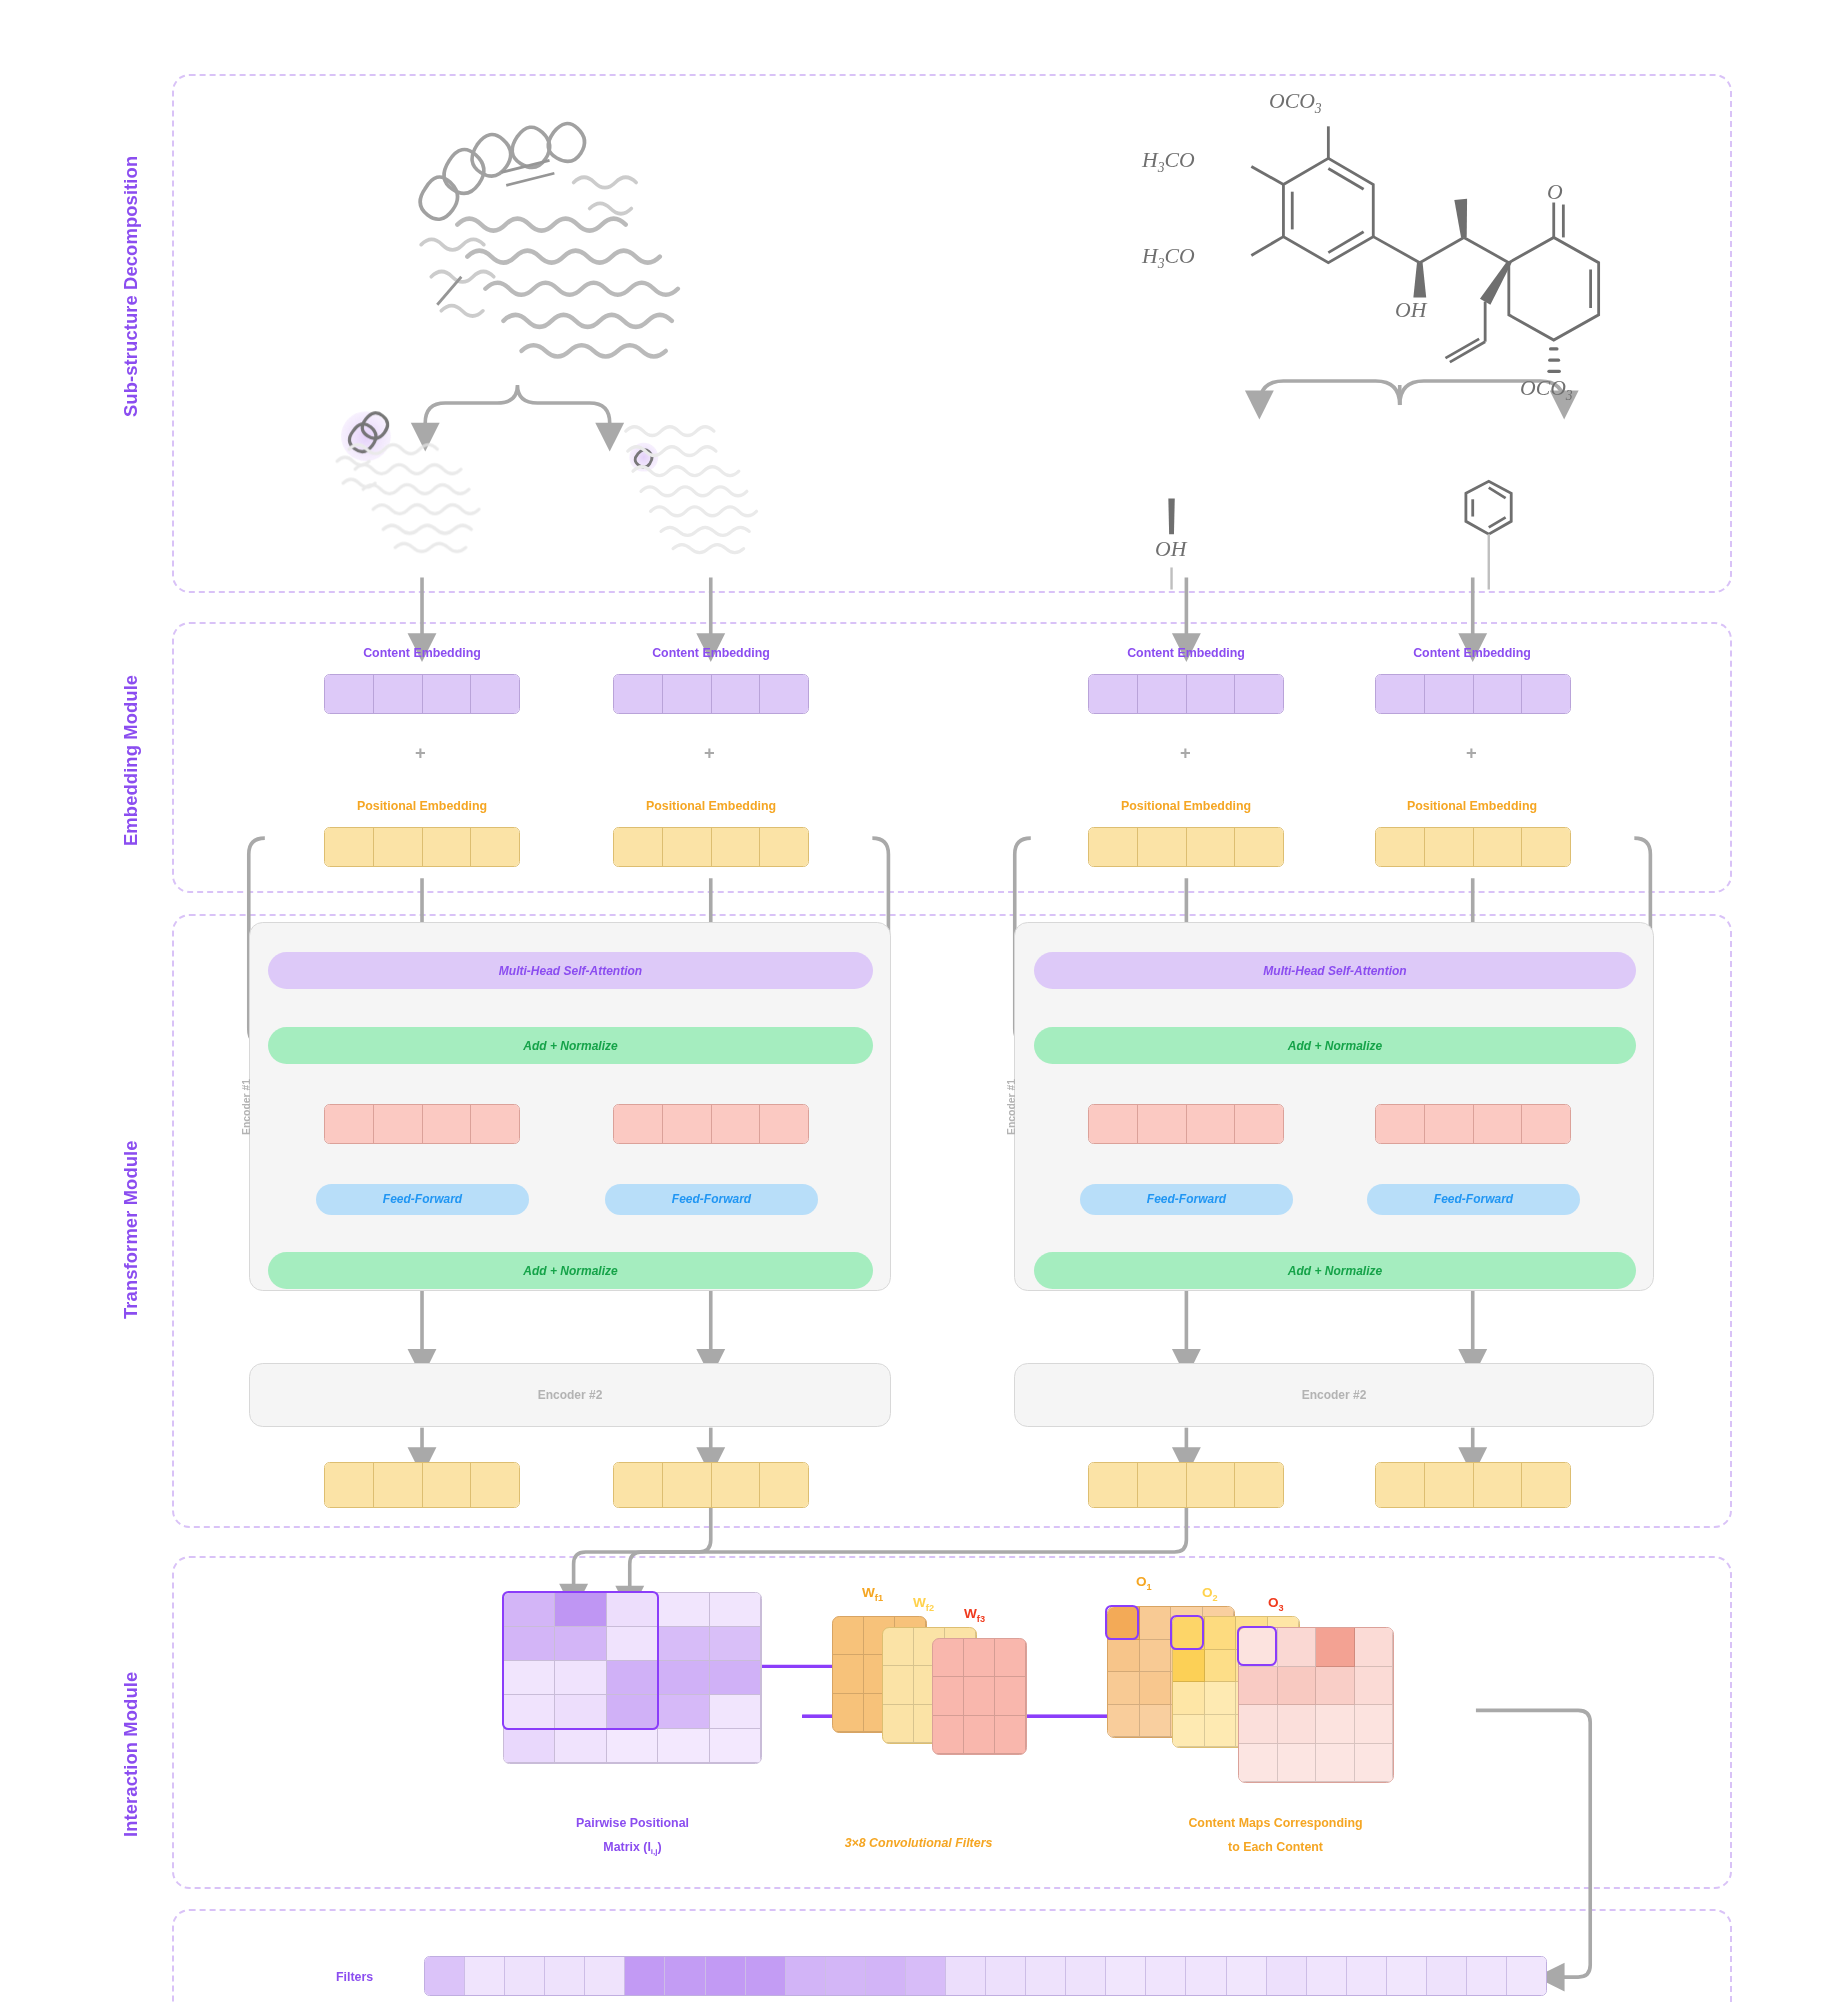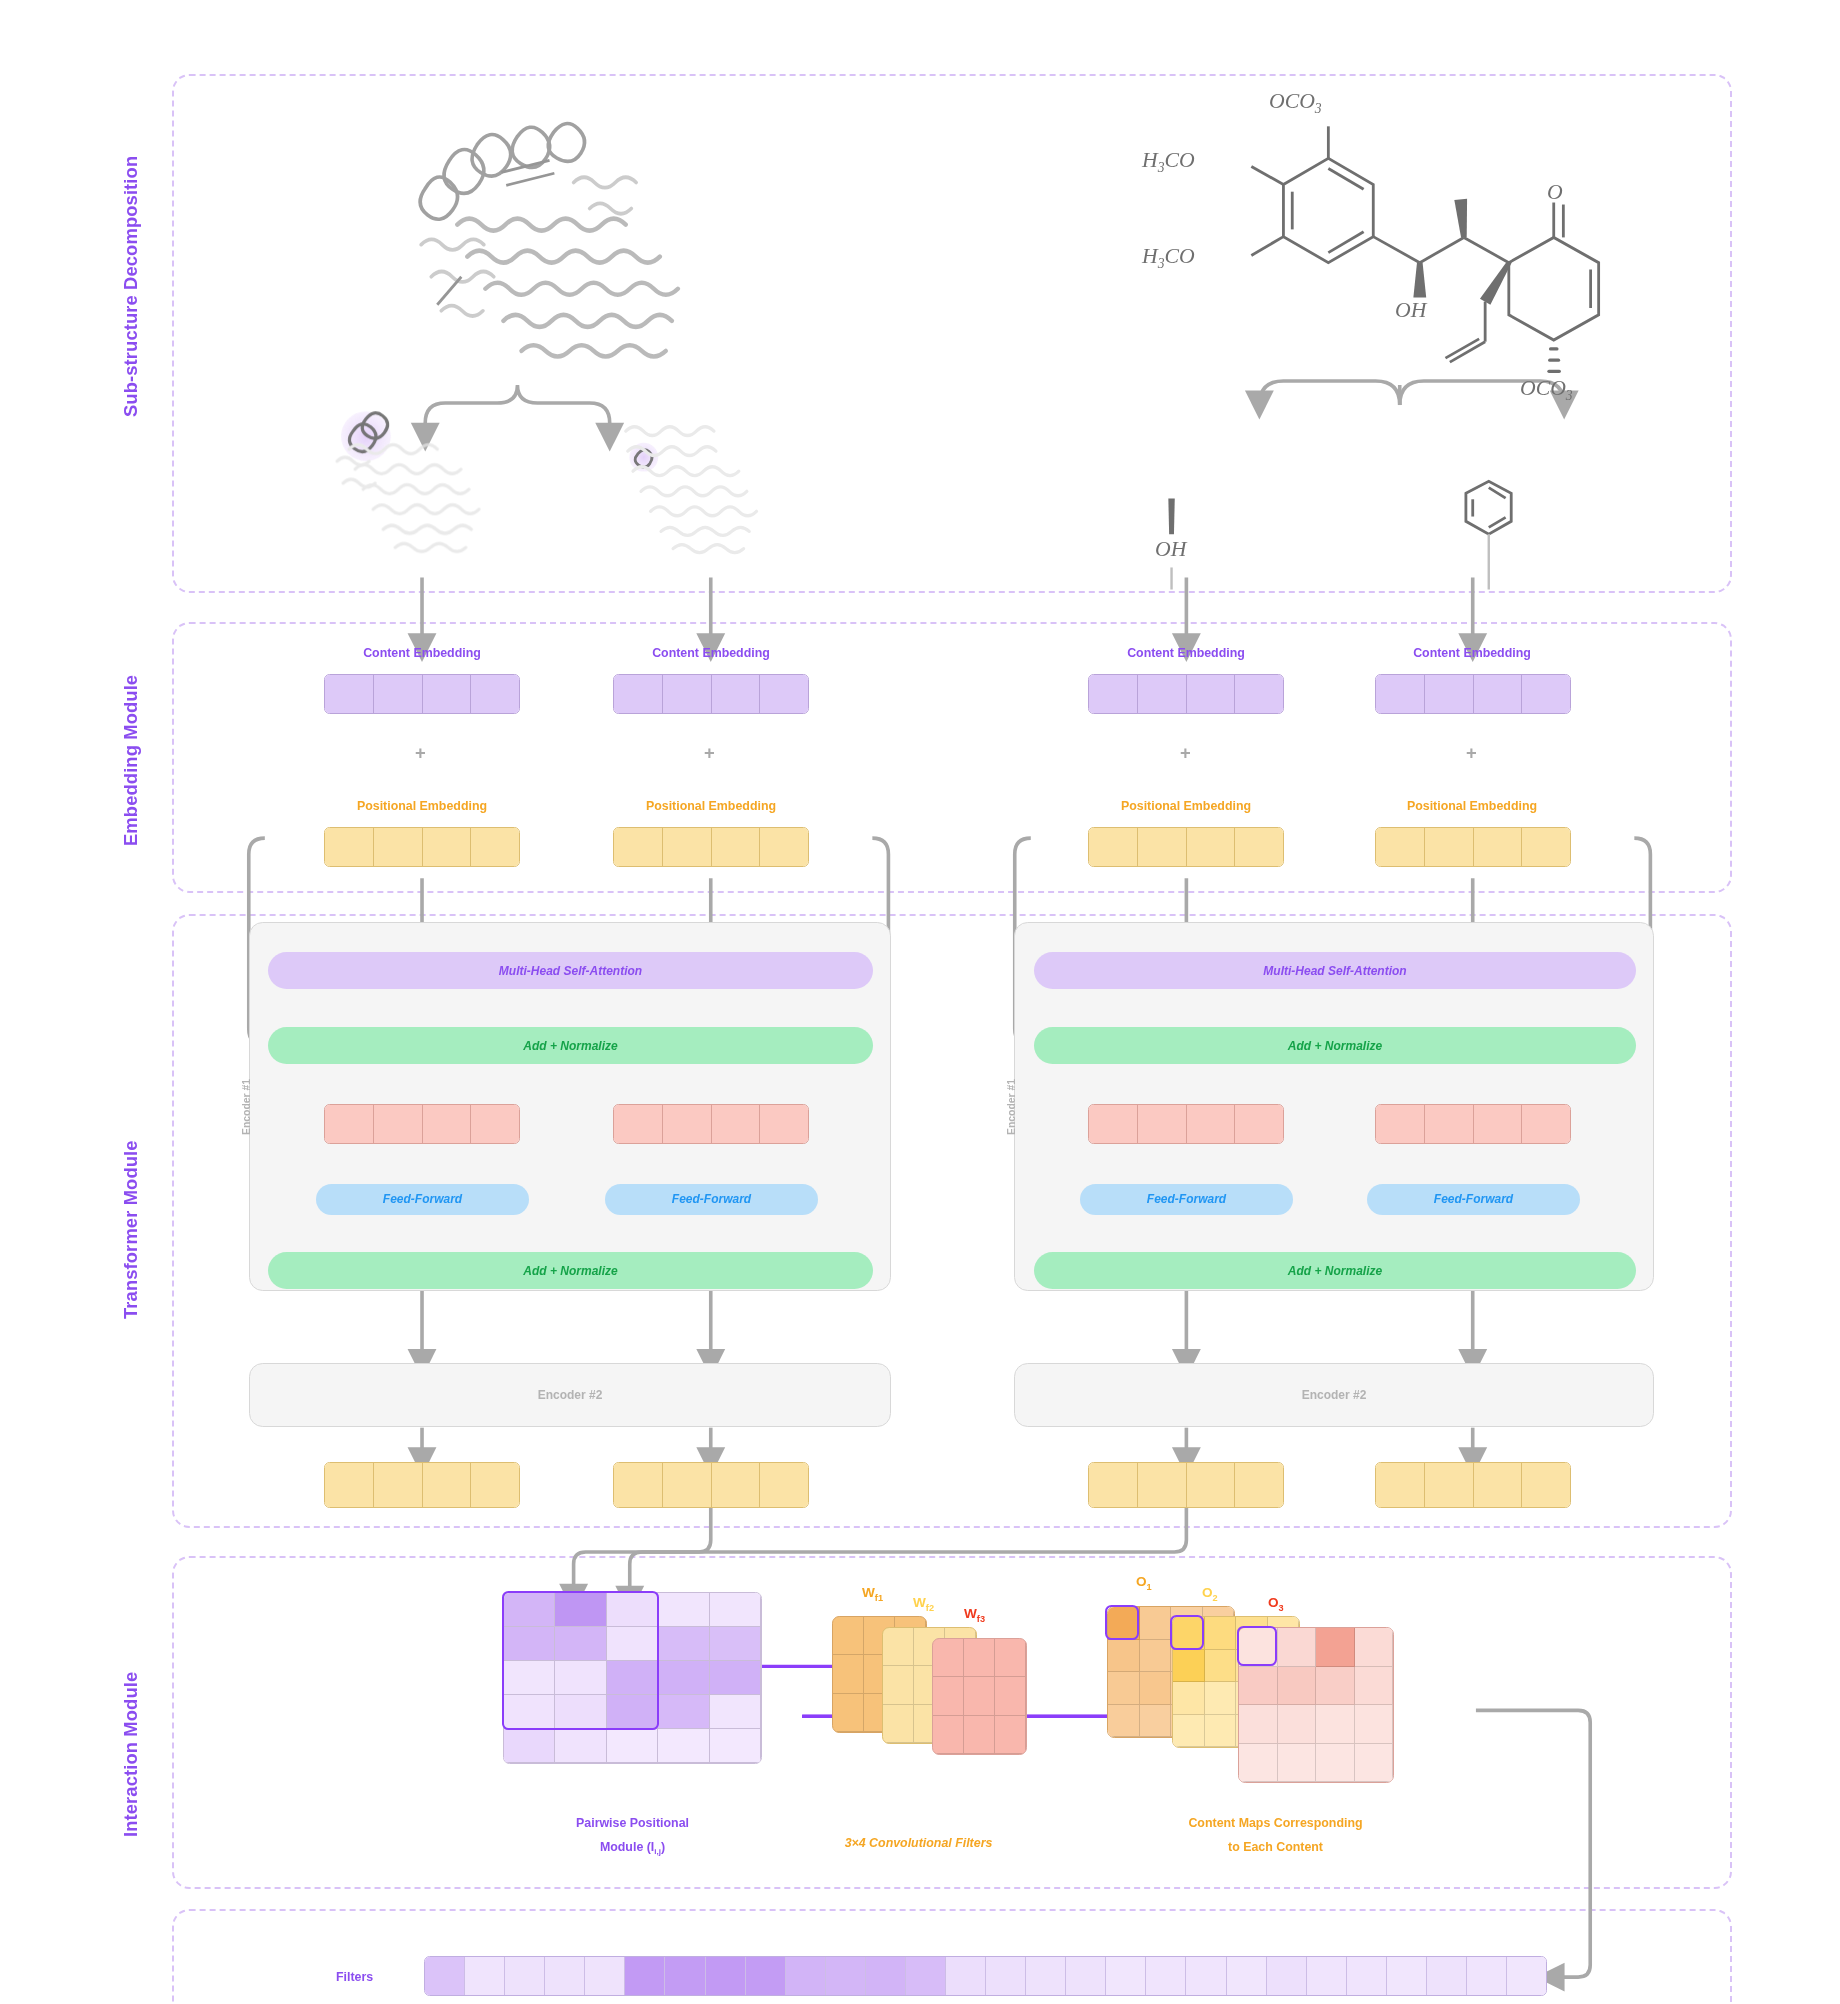--- a/index.html
+++ b/index.html
@@ -531,21 +531,21 @@
       <div style="background: rgb(233, 216, 252);"></div>
       <div style="background: rgb(240, 227, 253);"></div>
       <div style="background: rgb(243, 232, 254);"></div>
       <div style="background: rgb(243, 232, 254);"></div>
       <div style="background: rgb(243, 232, 254);"></div>
     </div>
   <div class="mat-outline" style="left:502px; top:1591px; width:157px; height:139px;"></div>
 
   <div class="lbl lbl-purple" style="left:503px; top:1816px; width:259px; text-align:center; font-size:12.4px;">Pairwise Positional</div>
   <div class="lbl lbl-purple" style="left:503px; top:1840px; width:259px; text-align:center; font-size:12.4px;">
-    <span>Module (I</span><sub style="font-size:8px;">i,j</sub><span>)</span>
+    <span>Matrix (I</span><sub style="font-size:8px;">i,j</sub><span>)</span>
   </div>
 
   <div class="conv-filter" style="left:832px; top:1616px; width:95px; height:117px;
               grid-template-columns:repeat(3,1fr); grid-template-rows:repeat(3,1fr);
               background:#f7c27a; border:0.4px solid #d8a463;">
     <div></div>
       <div></div>
       <div></div>
     <div></div>
       <div></div>
@@ -584,21 +584,21 @@
   <div class="lbl" style="left:862px; top:1585px; font-size:13.6px; color:#f5a623;">
     <span>W</span><sub style="font-size:9.2px;">f1</sub>
   </div>
   <div class="lbl" style="left:913px; top:1595px; font-size:13.6px; color:#ffd24d;">
     <span>W</span><sub style="font-size:9.2px;">f2</sub>
   </div>
   <div class="lbl" style="left:964px; top:1606px; font-size:13.6px; color:#f03b1e;">
     <span>W</span><sub style="font-size:9.2px;">f3</sub>
   </div>
 
-  <div class="lbl lbl-orange" style="left:798px; top:1836px; font-size:12.4px; font-style:italic; width:241px; text-align:center;">3×4 Convolutional Filters</div>
+  <div class="lbl lbl-orange" style="left:798px; top:1836px; font-size:12.4px; font-style:italic; width:241px; text-align:center;">3×8 Convolutional Filters</div>
 
   <div class="conv-filter" id="fmap-1" style="left:1107px; top:1606px; width:128px; height:132px;
               grid-template-columns:repeat(4,1fr); grid-template-rows:repeat(4,1fr);
               border:0.4px solid #d8a463;">
       <div style="background: rgb(243, 170, 87);"></div>
       <div style="background: rgb(248, 202, 148);"></div>
       <div style="background: rgb(249, 209, 163);"></div>
       <div style="background: rgb(249, 207, 159);"></div>
       <div style="background: rgb(247, 197, 138);"></div>
       <div style="background: rgb(248, 202, 148);"></div>

